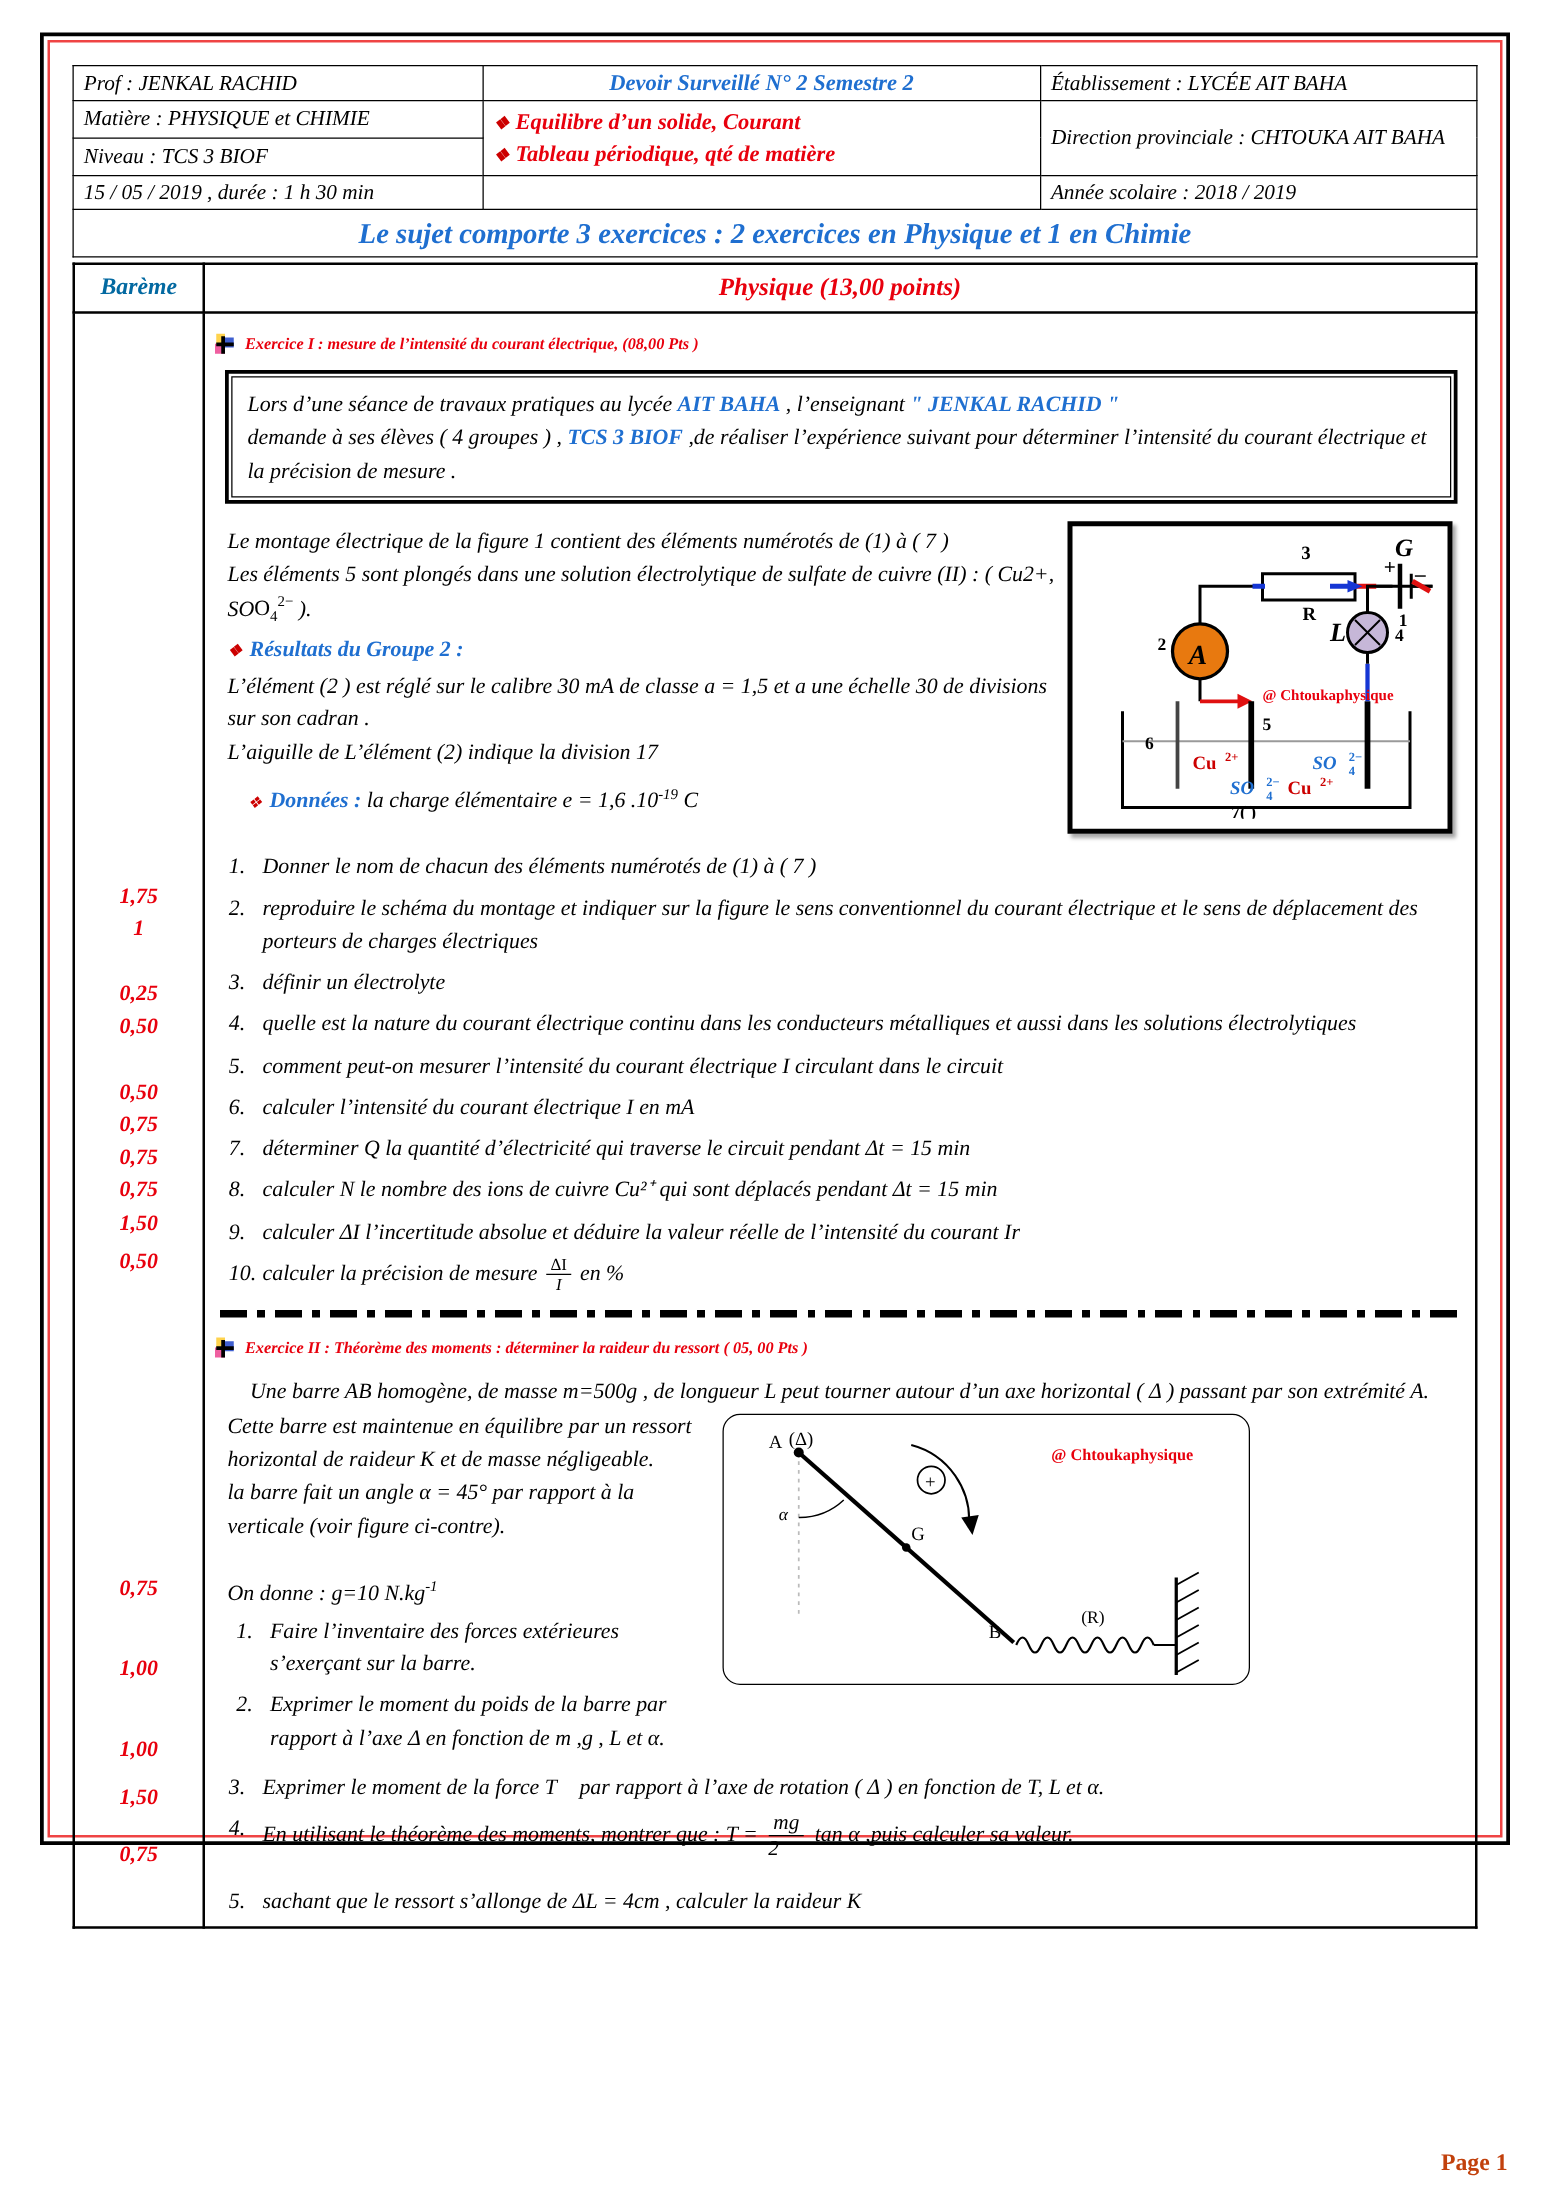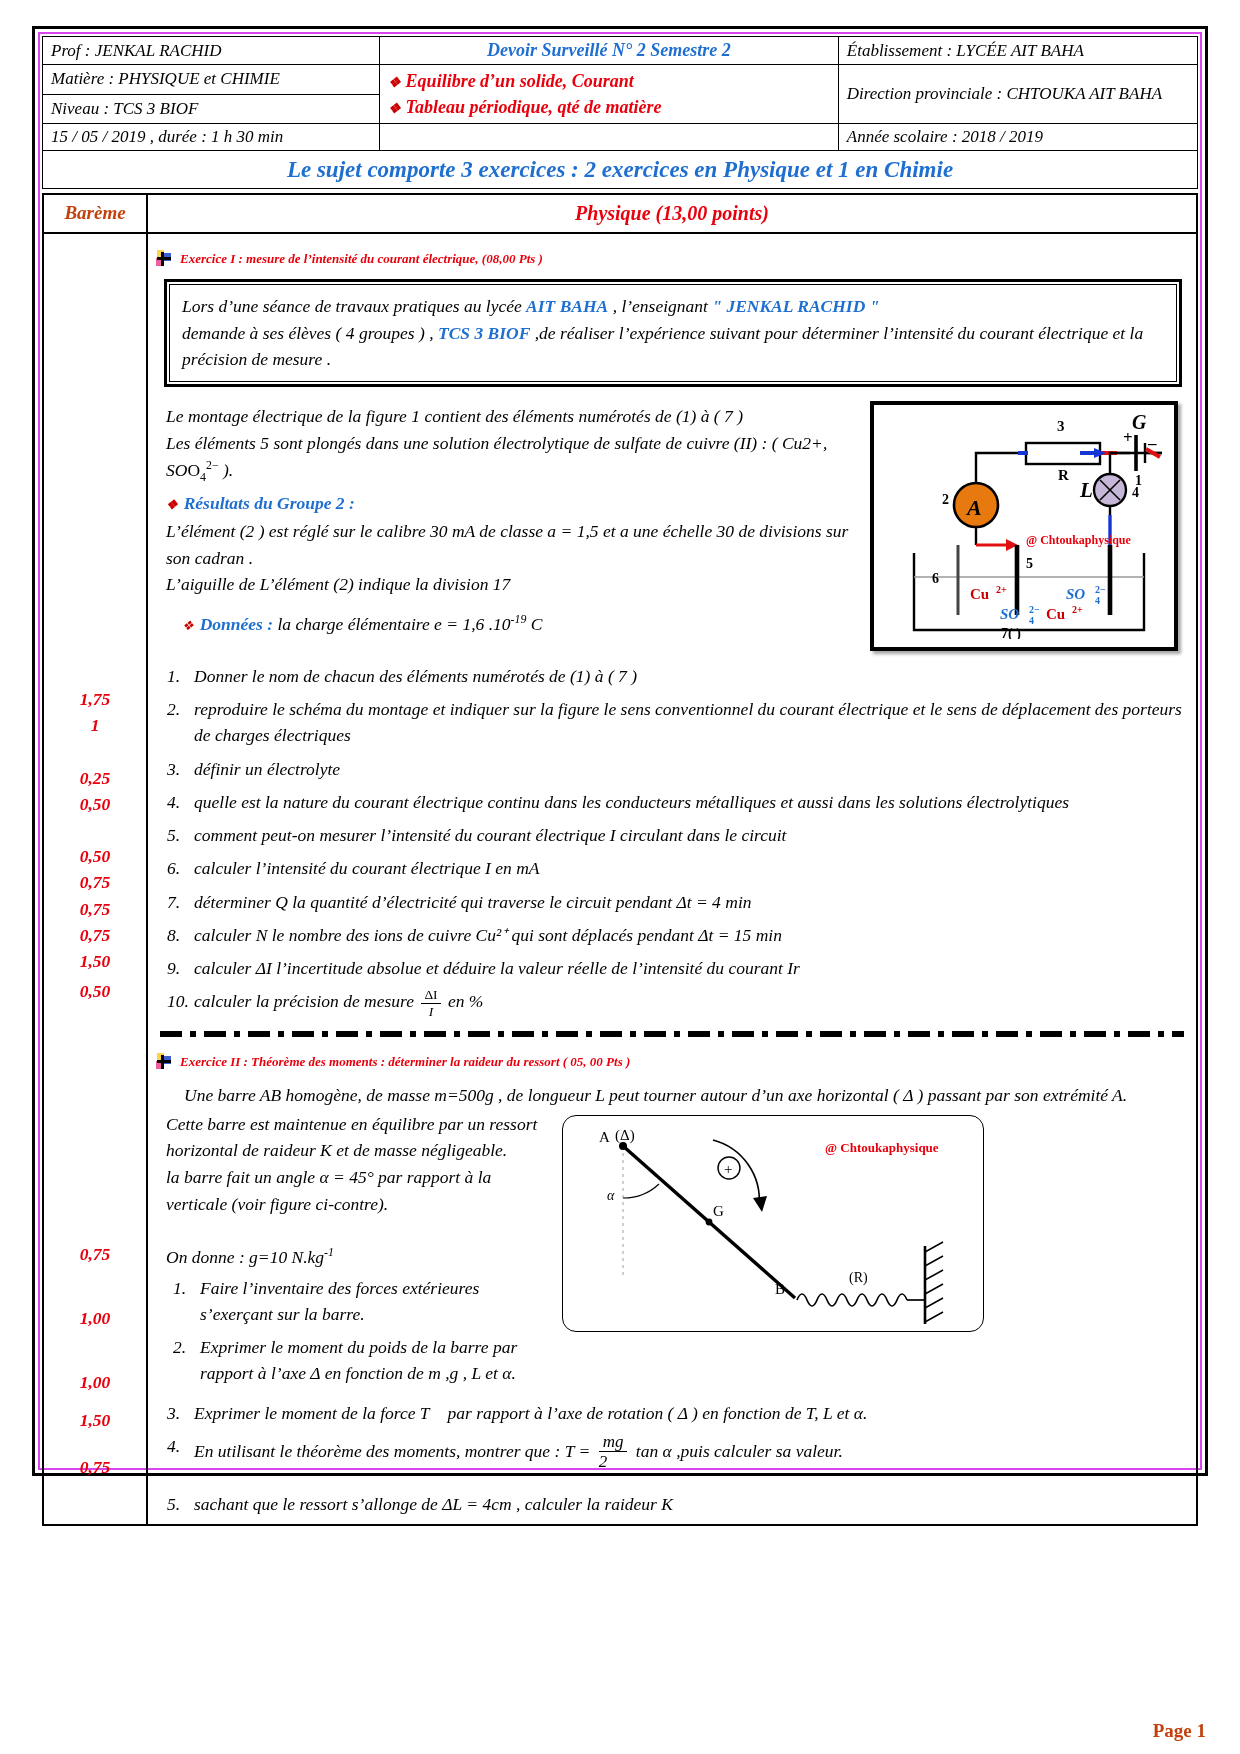--- a/index.html
+++ b/index.html
@@ -1,40 +1,40 @@
 <!DOCTYPE html>
 <html><head>
 <meta charset="utf-8">
 <style>
   html,body{margin:0;padding:0;background:#ffffff;}
   body{width:1240px;height:1754px;font-family:"Liberation Serif",serif;color:#000;}
   .page{position:relative;width:1240px;height:1754px;box-sizing:border-box;padding:26px 32px 0 32px;}
 
   
   .outer-frame{border:3px solid #000;padding:3px;height:1450px;box-sizing:border-box;}
-  .inner-frame{border:2px solid #d946ef;height:100%;box-sizing:border-box;padding:2px;}
+  .inner-frame{border:2px solid #ef4444;height:100%;box-sizing:border-box;padding:18px;}
 
   
   table.hdr{width:100%;border-collapse:collapse;table-layout:fixed;}
   table.hdr td{border:1.5px solid #000;padding:3px 8px;vertical-align:middle;}
   .col-l{width:29%;}
   .col-m{width:40%;}
   .col-r{width:31%;}
   .hdr-txt{font-size:17px;font-style:italic;}
   .mid-title{color:#1f6fd0;font-style:italic;font-size:18px;text-align:center;font-weight:bold;}
   .mid-cell{text-align:left;}
   .bullet-line{color:#e8000d;font-style:italic;font-weight:bold;font-size:18px;line-height:1.45;white-space:nowrap;}
   .dia{color:#cc0000;font-size:14px;margin-right:5px;}
   .subject-line{text-align:center;color:#1f6fd0;font-style:italic;font-weight:bold;font-size:23px;padding:6px 0 5px 0;border:1.5px solid #000;border-top:none;}
 
   
   table.main{width:100%;border-collapse:collapse;table-layout:fixed;margin-top:4px;}
   table.main > tbody > tr > td{border:2px solid #000;vertical-align:top;}
   .bareme-col{width:100px;}
-  .bar-head{text-align:center;color:#c2410c;font-style:italic;font-weight:bold;font-size:19px;padding:6px 0;}
+  .bar-head{text-align:center;color:#0369a1;font-style:italic;font-weight:bold;font-size:19px;padding:6px 0;}
   .phys-head{text-align:center;color:#e8000d;font-style:italic;font-weight:bold;font-size:20px;padding:6px 0;}
 
   .body-cell{padding:0;}
   .bar-cell{padding:0;position:relative;}
 
   .ex-title{color:#e8000d;font-style:italic;font-weight:bold;font-size:13px;margin:16px 0 12px 8px;display:flex;align-items:center;gap:7px;}
   .clip{display:inline-block;width:17px;height:17px;position:relative;flex:0 0 auto;}
   .clip i{position:absolute;display:block;}
   .clip .y{left:1px;top:0px;width:7px;height:9px;background:#ffd34d;}
   .clip .p{left:0px;top:8px;width:8px;height:8px;background:#ef5fa0;}
@@ -285,21 +285,21 @@
             </div>
           </div>
 
           <ol class="qs" style="margin-top:12px">
             <li>Donner le nom de chacun des éléments numérotés de (1) à ( 7 )</li>
             <li>reproduire le schéma du montage et indiquer sur la figure le sens conventionnel du courant électrique et le sens de déplacement des porteurs de charges électriques</li>
             <li>définir un électrolyte</li>
             <li>quelle est la nature du courant électrique continu dans les conducteurs métalliques et aussi dans les solutions électrolytiques</li>
             <li>comment peut-on mesurer l’intensité du courant électrique I circulant dans le circuit</li>
             <li>calculer l’intensité du courant électrique I  en mA</li>
-            <li>déterminer Q la quantité d’électricité  qui traverse le circuit pendant  Δt  = 4 min</li>
+            <li>déterminer Q la quantité d’électricité  qui traverse le circuit pendant  Δt  = 15 min</li>
             <li>calculer N le nombre des ions de cuivre Cu²⁺  qui sont déplacés pendant Δt  = 15 min</li>
             <li>calculer ΔI  l’incertitude absolue et déduire la valeur réelle de l’intensité  du courant Ir</li>
             <li>
               <span>calculer la précision de mesure</span>
               <span class="frac">
                 <span class="n">ΔI</span>
                 <span class="d">I</span>
               </span>
               <span>en %</span>
             </li>

